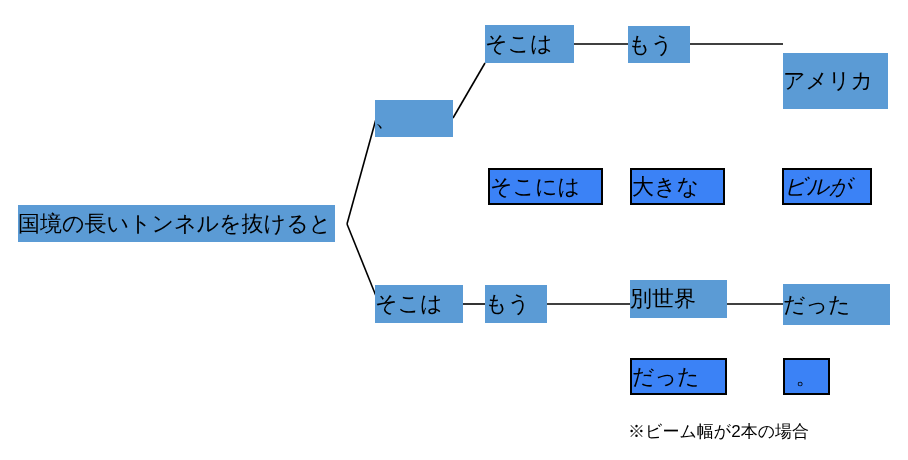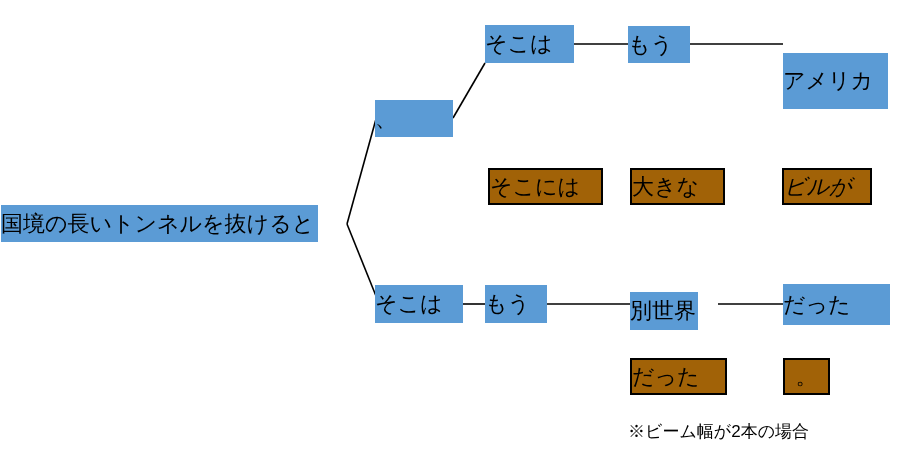--- a/index.html
+++ b/index.html
@@ -34,21 +34,21 @@
     padding-left: 0;
     font-size: 22px;
     line-height: 1;
     color: var(--node-text, #000000);
     white-space: nowrap;
   }
   .node.fill {
     background: var(--node-fill, #5B9BD5);
   }
   .node.candidate {
-    background: #a16207;
+    background: #3b82f6;
     border: 2px solid var(--cand-border, #000000);
   }
   .node.centered {
     justify-content: center;
     padding-left: 0;
   }
   .footnote {
     position: absolute;
     left: 628px;
     top: 416px;
@@ -67,34 +67,34 @@
     <line x1="347" y1="224" x2="376" y2="119"></line>
     <line x1="347" y1="224" x2="376" y2="296"></line>
     <line x1="453" y1="118" x2="485" y2="63"></line>
     <line x1="574" y1="44" x2="628" y2="44"></line>
     <line x1="690" y1="44" x2="783" y2="44"></line>
     <line x1="463" y1="304" x2="485" y2="304"></line>
     <line x1="547" y1="304" x2="630" y2="304"></line>
     <line x1="718" y1="304" x2="783" y2="304"></line>
   </svg>
 
-  <div class="node fill" style="left:1px; top:205px; width:317px; height:37px;">国境の長いトンネルを抜けると</div>
+  <div class="node fill" style="left:18px; top:205px; width:317px; height:37px;">国境の長いトンネルを抜けると</div>
 
   <div class="node fill" style="left:375px; top:100px; width:78px; height:37px;">、</div>
   <div class="node fill" style="left:485px; top:25px; width:89px; height:38px;">そこは</div>
   <div class="node fill" style="left:628px; top:26px; width:62px; height:37px;">もう</div>
   <div class="node fill" style="left:783px; top:25px; width:105px; height:56px;margin-top:28px;">アメリカ</div>
 
   <div class="node candidate" style="left:488px; top:168px; width:115px; height:37px;">そこには</div>
   <div class="node candidate" style="left:630px; top:168px; width:95px; height:37px;">大きな</div>
   <div class="node candidate" style="left:782px; top:168px; width:90px; height:37px;font-style:italic;">ビルが</div>
 
   <div class="node fill" style="left:375px; top:285px; width:88px; height:38px;">そこは</div>
   <div class="node fill" style="left:485px; top:285px; width:62px; height:38px;">もう</div>
-  <div class="node fill" style="left:630px; top:292px; width:68px; height:38px;">別世界</div>
+  <div class="node fill" style="left:630px; top:280px; width:97px; height:38px;">別世界</div>
   <div class="node fill" style="left:783px; top:284px; width:107px; height:41px;">だった</div>
 
   <div class="node candidate" style="left:630px; top:358px; width:97px; height:37px;">だった</div>
   <div class="node candidate centered" style="left:783px; top:358px; width:47px; height:37px;">。</div>
 
   <div class="footnote">※ビーム幅が2本の場合</div>
 
 </div>
 
 </body></html>

